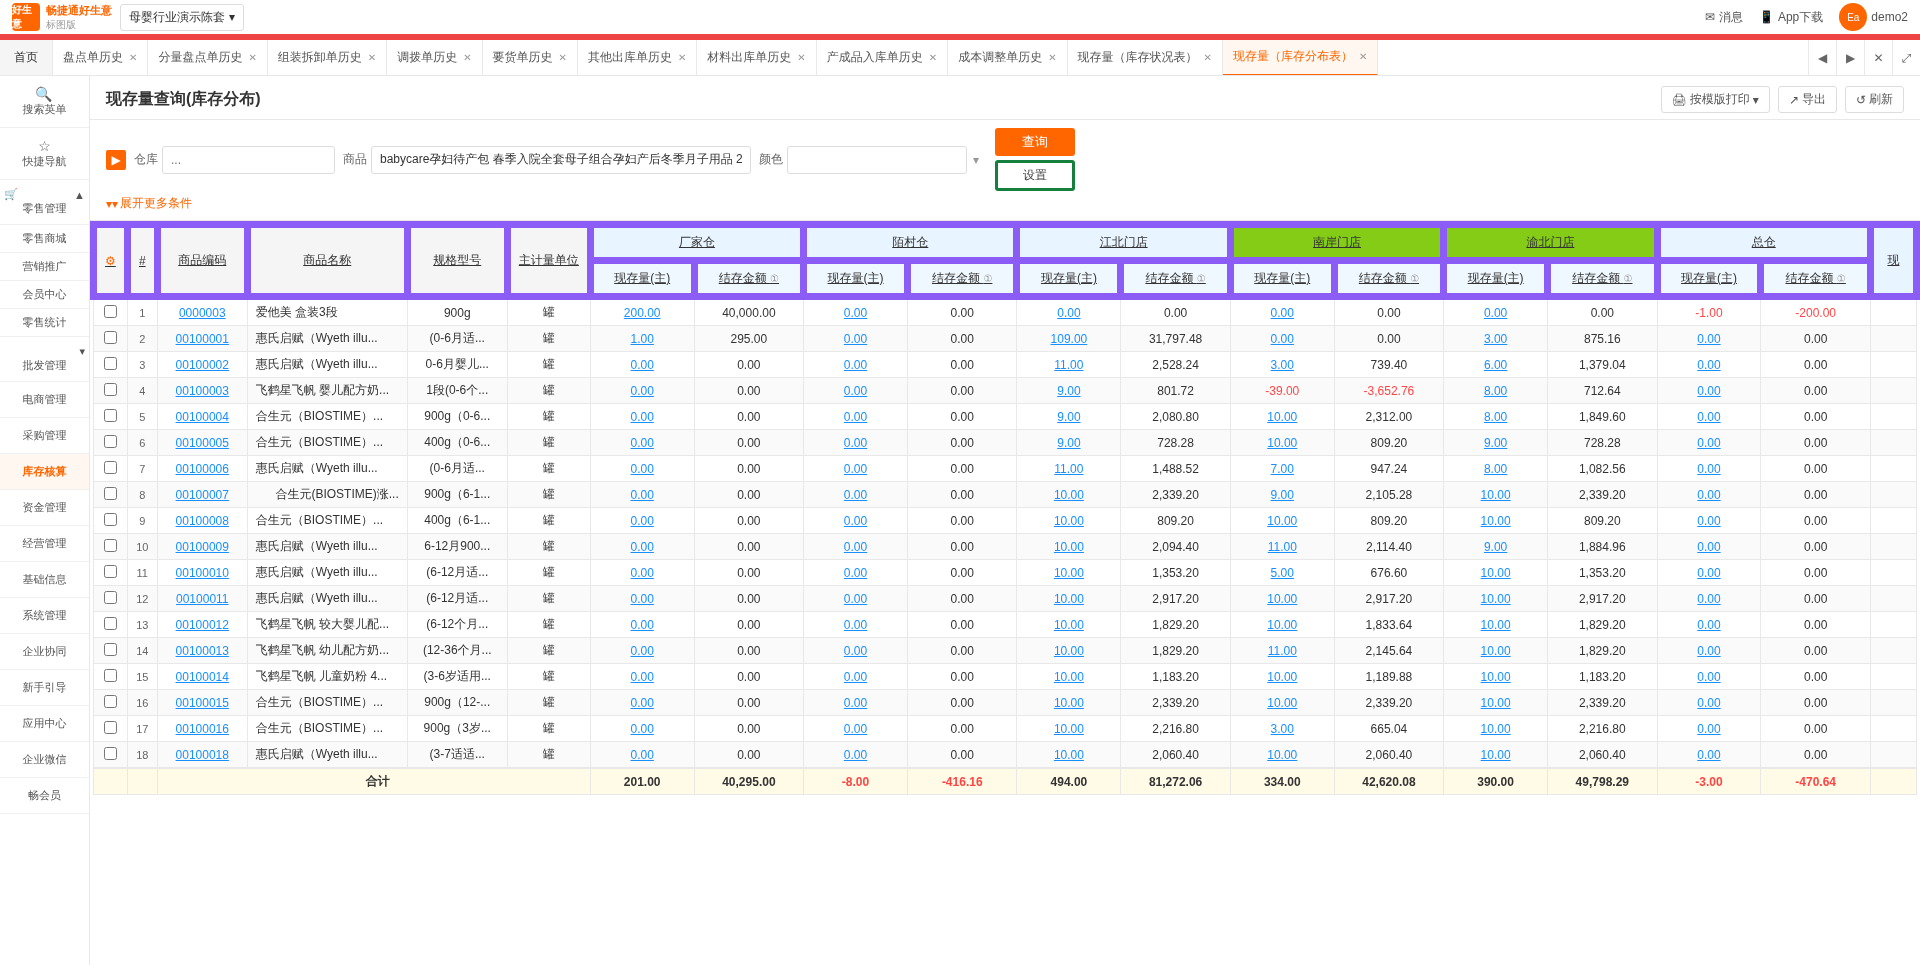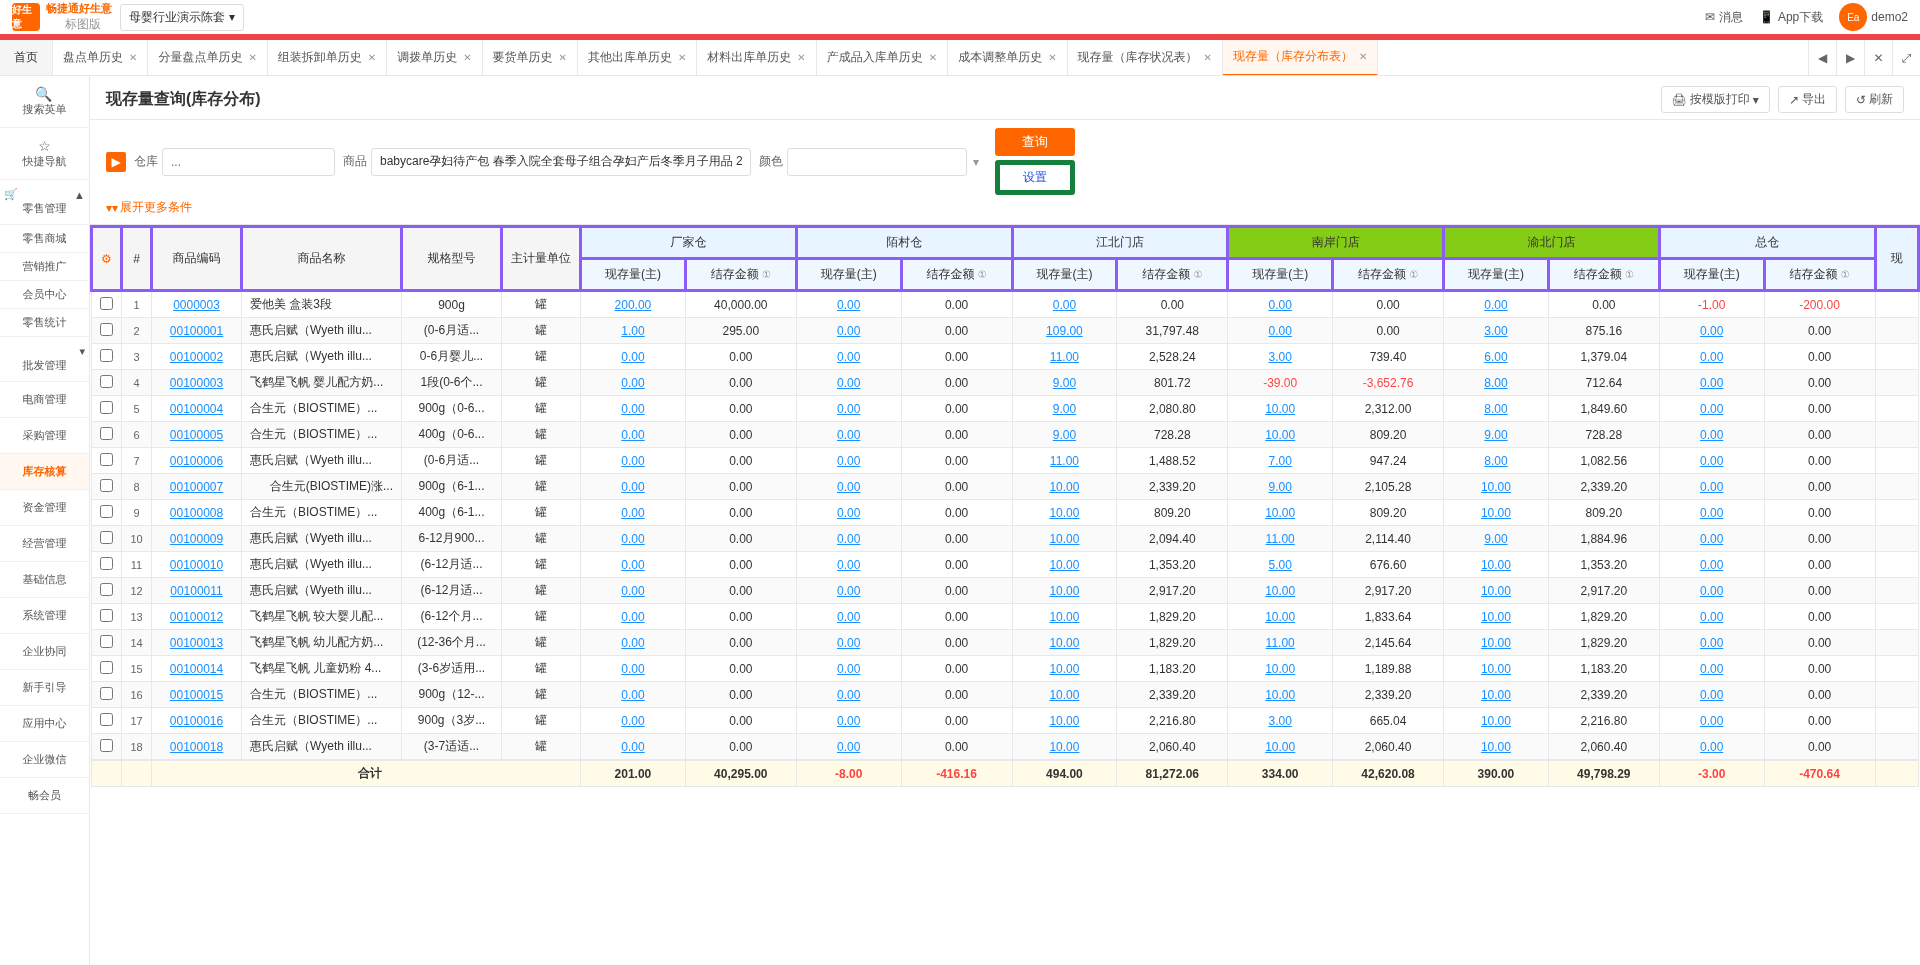--- a/index.html
+++ b/index.html
@@ -51,50 +51,50 @@
     .filter-input { height: 28px; padding: 0 8px; border: 1px solid #ddd; border-radius: 3px; font-size: 12px; min-width: 120px; color: #333; }
     .filter-input-wide { min-width: 300px; }
     .filter-input-color { min-width: 200px; }
     .expand-btn { color: #ff6600; font-size: 12px; cursor: pointer; display: flex; align-items: center; gap: 2px; margin-top: 4px; }
     .orange-expand-btn { background: #ff6600; color: white; border: none; width: 20px; height: 20px; border-radius: 2px; cursor: pointer; display: flex; align-items: center; justify-content: center; font-size: 12px; flex-shrink: 0; }
     
     
     .table-container { flex: 1; overflow: auto; background: #fff; }
     table { width: 100%; border-collapse: collapse; font-size: 12px; }
     thead tr { background: #f5f5f5; position: sticky; top: 0; z-index: 10; }
-    th { padding: 6px 8px; text-align: center; border: 3px solid #8b5cf6; font-weight: normal; color: #333; white-space: nowrap; }
+    th { padding: 6px 8px; text-align: center; border: 7px solid #8b5cf6; font-weight: normal; color: #333; white-space: nowrap; text-decoration: underline; }
     td { padding: 4px 8px; border: 1px solid #e8e8e8; text-align: center; white-space: nowrap; }
     tr:nth-child(even) { background: #fafafa; }
     .cell-link { color: #1890ff; text-decoration: underline; cursor: pointer; }
     .cell-red { color: #ff4444; }
     .summary-row { background: #fffbe6 !important; font-weight: bold; }
     .summary-row td { border-top: 2px solid #e8e8e8; }
     .col-index { color: #666; font-size: 11px; }
     .info-icon { color: #999; cursor: pointer; font-size: 10px; }
     
     
     ::-webkit-scrollbar { width: 6px; height: 6px; }
     ::-webkit-scrollbar-track { background: #f0f0f0; }
     ::-webkit-scrollbar-thumb { background: #ccc; border-radius: 3px; }
     
     .settings-icon { color: #ff6600; cursor: pointer; }
     
     .btn-query { background: #ff6600; color: white; border: none; padding: 5px 16px; border-radius: 3px; cursor: pointer; font-size: 13px; width: 80px; }
-    .btn-setting { background: white; color: #1d4ed8; border: 5px solid #15803d; padding: 4px 16px; border-radius: 3px; cursor: pointer; font-size: 12px; width: 80px; margin-top: 4px; }
+    .btn-setting { background: white; color: #404040; border: 3px solid #15803d; padding: 4px 16px; border-radius: 3px; cursor: pointer; font-size: 12px; width: 80px; margin-top: 4px; }
   </style>
 </head>
 <body>
 
 <div class="top-bar">
   <div class="top-bar-left">
     <div class="logo-area">
       <div class="logo-icon">好生意</div>
       <div style="display:flex;flex-direction:column;">
         <span style="font-size:11px;color:#ff6600;font-weight:bold;">畅捷通好生意</span>
-        <span style="font-size:12px;color:#999;margin-left:19px;">标图版</span>
+        <span style="font-size:10px;color:#999;">标图版</span>
       </div>
     </div>
     <div class="industry-selector">
       <span>母婴行业演示陈套</span>
       <span>▾</span>
     </div>
   </div>
   <div class="top-bar-right">
     <div class="top-right-item">
       <span>✉</span>

